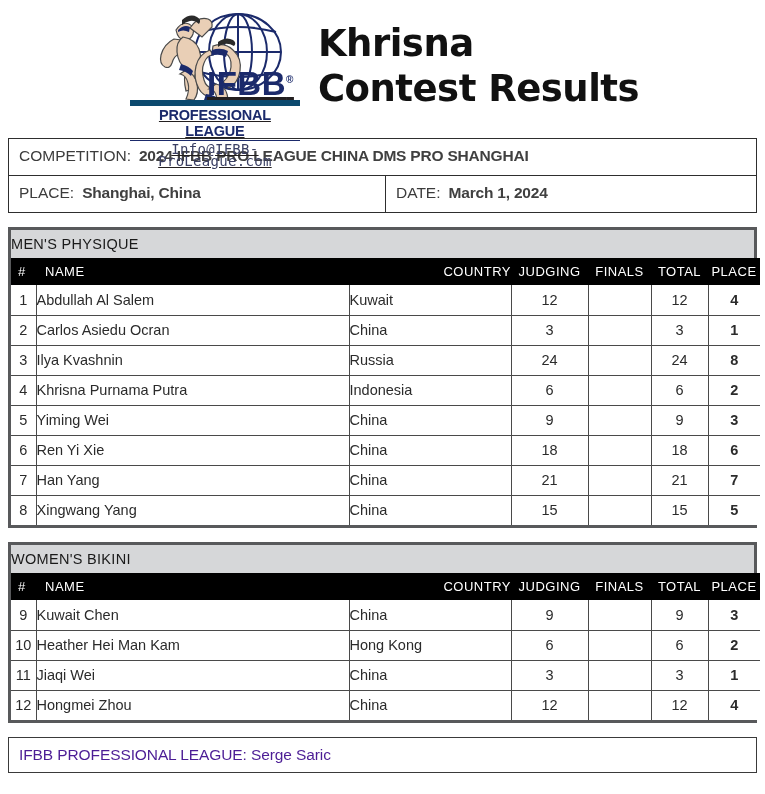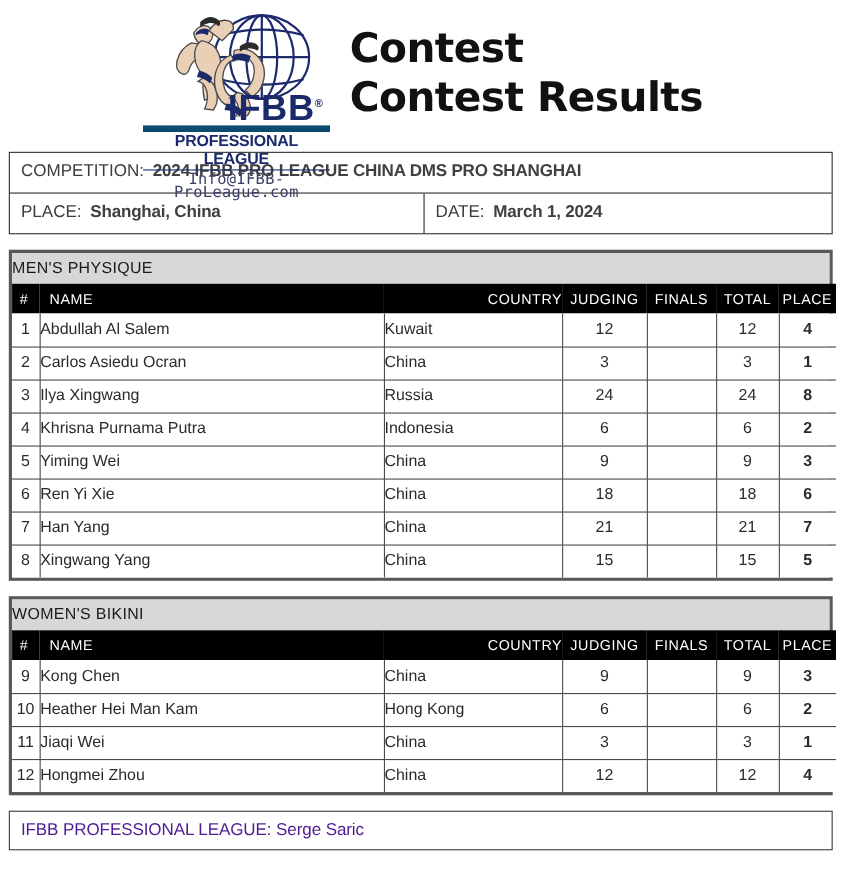--- a/index.html
+++ b/index.html
@@ -40,23 +40,24 @@
   .logo-art {
     position: absolute;
     left: 0;
     top: 2px;
     width: 170px;
     height: 100px;
   }
   .logo-wordmark {
     position: absolute;
     left: 0;
-    top: 76px;
+    top: 61px;
     width: 170px;
     text-align: center;
+    text-decoration: underline;
   }
   .wm-ifbb {
     font-family: "Liberation Sans", sans-serif;
     font-weight: bold;
     font-size: 33px;
     letter-spacing: 0.5px;
     color: #1b2a6b;
     line-height: 30px;
     text-align: right;
     padding-right: 6px;
@@ -252,21 +253,21 @@
         </g>
       </svg>
       <div class="logo-wordmark">
         <div class="wm-ifbb"><span>IFBB</span><span class="reg">®</span></div>
         <div class="wm-league">PROFESSIONAL LEAGUE</div>
         <div class="wm-email">Info@IFBB-ProLeague.com</div>
       </div>
     </div>
 
     <div class="title-block">
-      <div class="title-line">Contest</div>
+      <div class="title-line">Khrisna</div>
       <div class="title-line">Contest Results</div>
     </div>
   </div>
 
   <div class="info-box">
     <div class="info-row top">
       <div class="info-cell full">
         <span class="info-label">COMPETITION:</span>
         <span class="info-value">2024 IFBB PRO LEAGUE CHINA DMS PRO SHANGHAI</span>
       </div>
@@ -312,21 +313,21 @@
               <td class="c-num">2</td>
               <td class="c-name">Carlos Asiedu Ocran</td>
               <td class="c-country">China</td>
               <td class="c-judging">3</td>
               <td class="c-finals"></td>
               <td class="c-total">3</td>
               <td class="c-place">1</td>
             </tr>
             <tr>
               <td class="c-num">3</td>
-              <td class="c-name">Ilya Xingwang</td>
+              <td class="c-name">Ilya Kvashnin</td>
               <td class="c-country">Russia</td>
               <td class="c-judging">24</td>
               <td class="c-finals"></td>
               <td class="c-total">24</td>
               <td class="c-place">8</td>
             </tr>
             <tr>
               <td class="c-num">4</td>
               <td class="c-name">Khrisna Purnama Putra</td>
               <td class="c-country">Indonesia</td>
@@ -384,21 +385,21 @@
               <th class="c-country">COUNTRY</th>
               <th class="c-judging">JUDGING</th>
               <th class="c-finals">FINALS</th>
               <th class="c-total">TOTAL</th>
               <th class="c-place">PLACE</th>
             </tr>
           </thead>
           <tbody>
             <tr>
               <td class="c-num">9</td>
-              <td class="c-name">Kong Chen</td>
+              <td class="c-name">Kuwait Chen</td>
               <td class="c-country">China</td>
               <td class="c-judging">9</td>
               <td class="c-finals"></td>
               <td class="c-total">9</td>
               <td class="c-place">3</td>
             </tr>
             <tr>
               <td class="c-num">10</td>
               <td class="c-name">Heather Hei Man Kam</td>
               <td class="c-country">Hong Kong</td>

